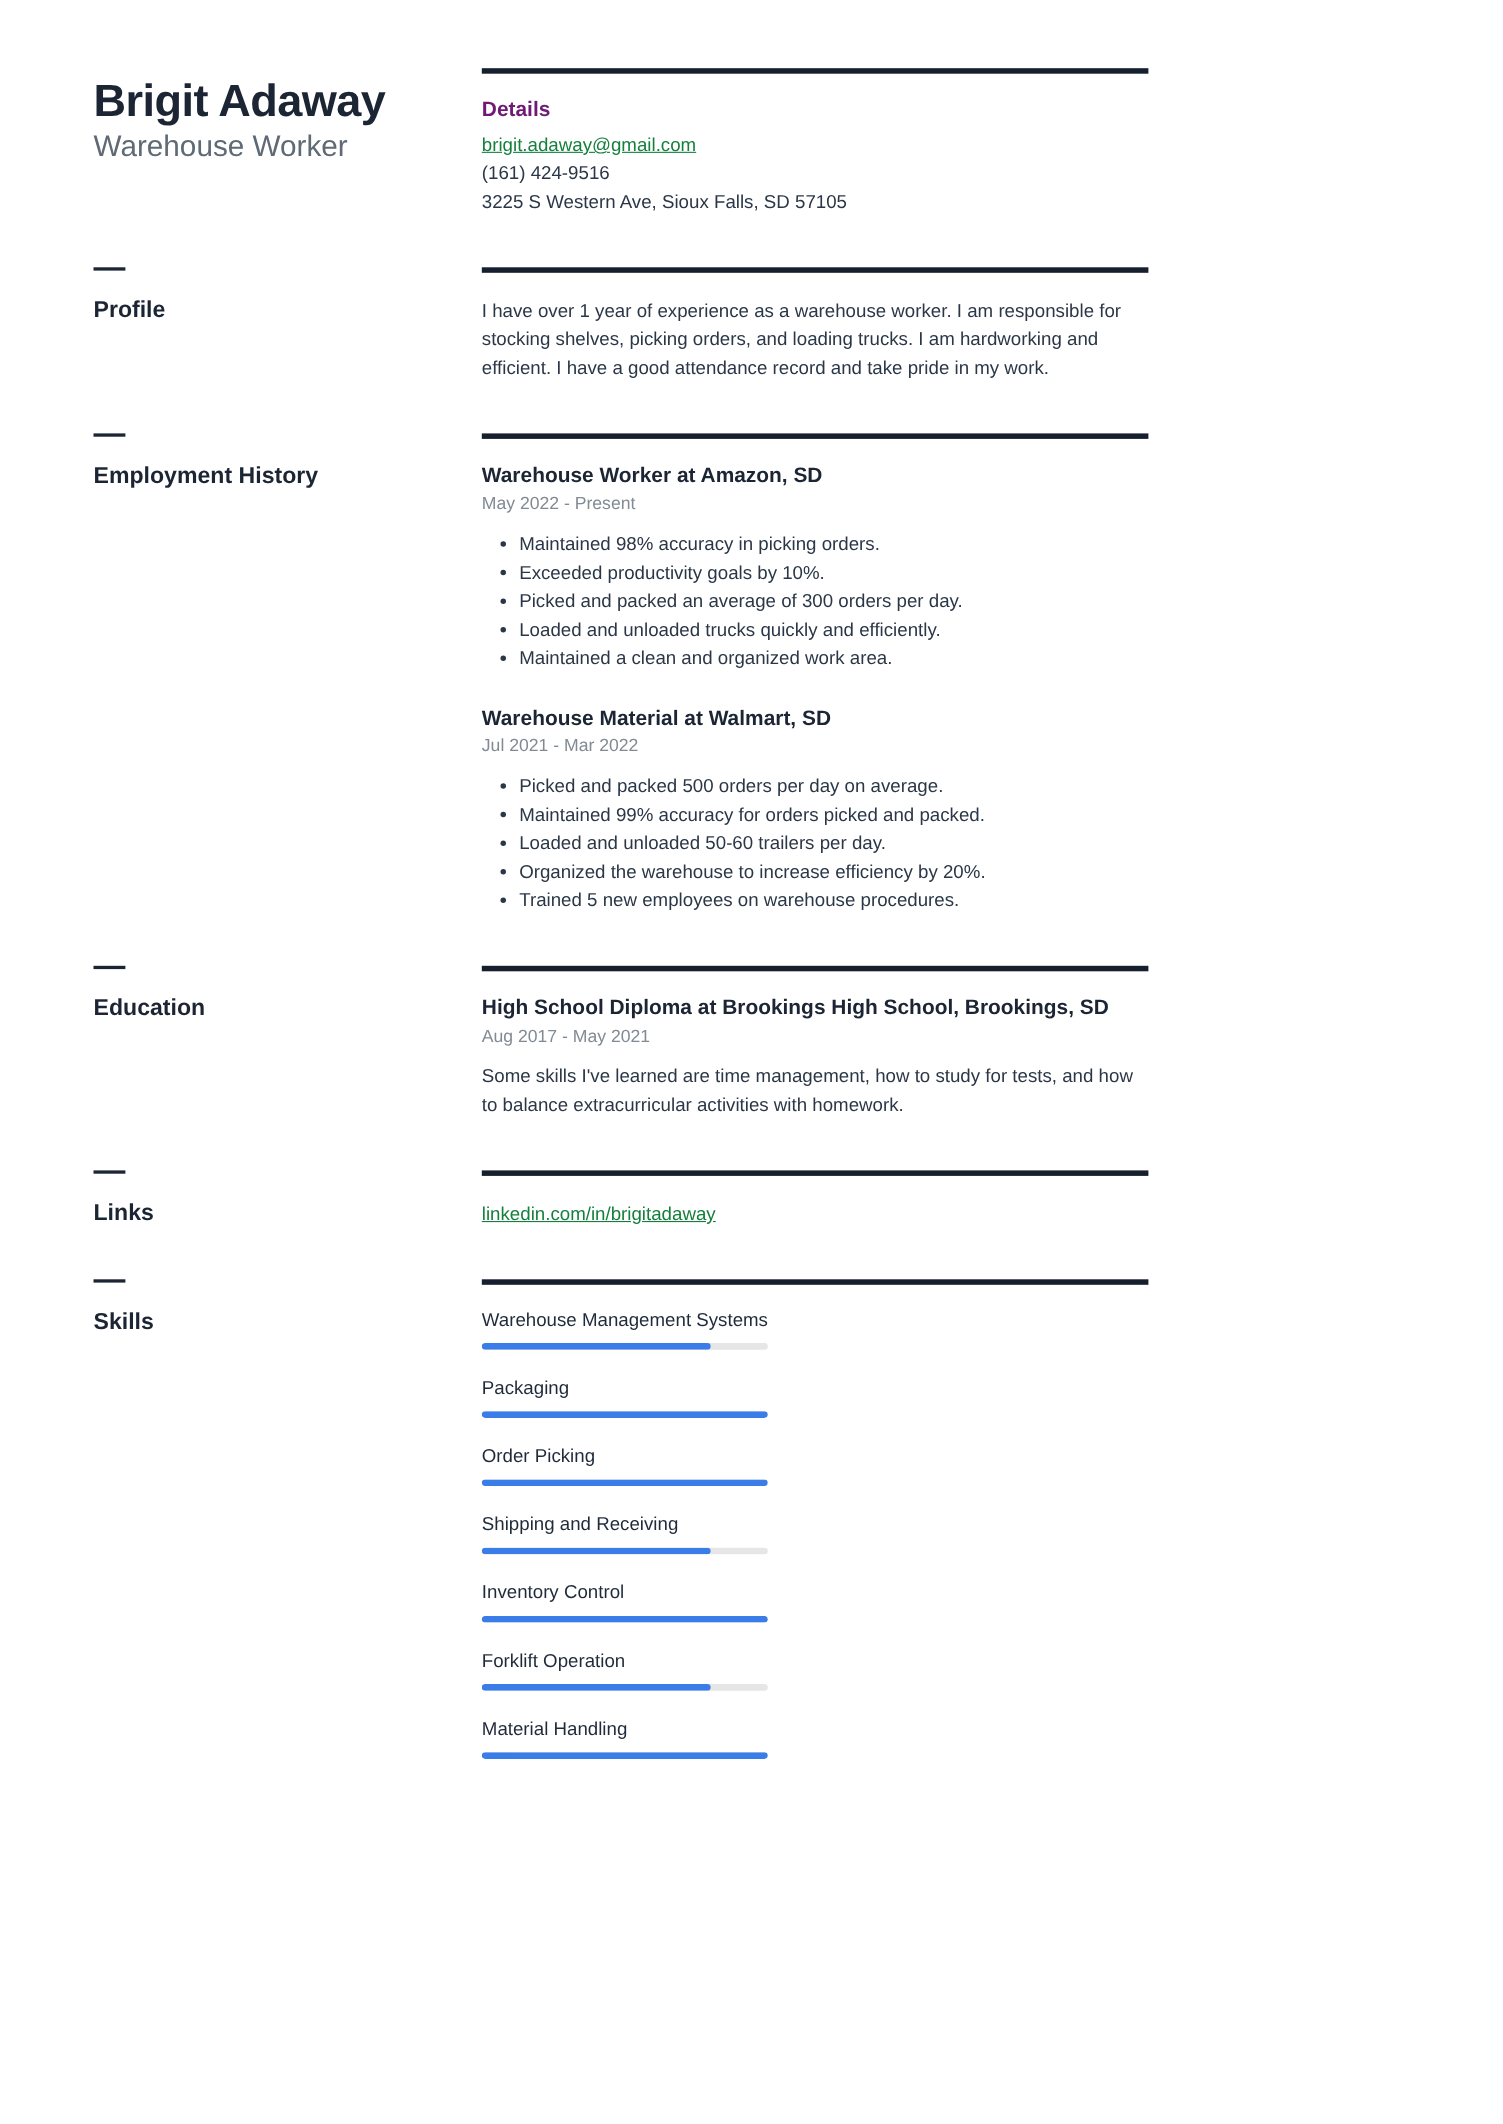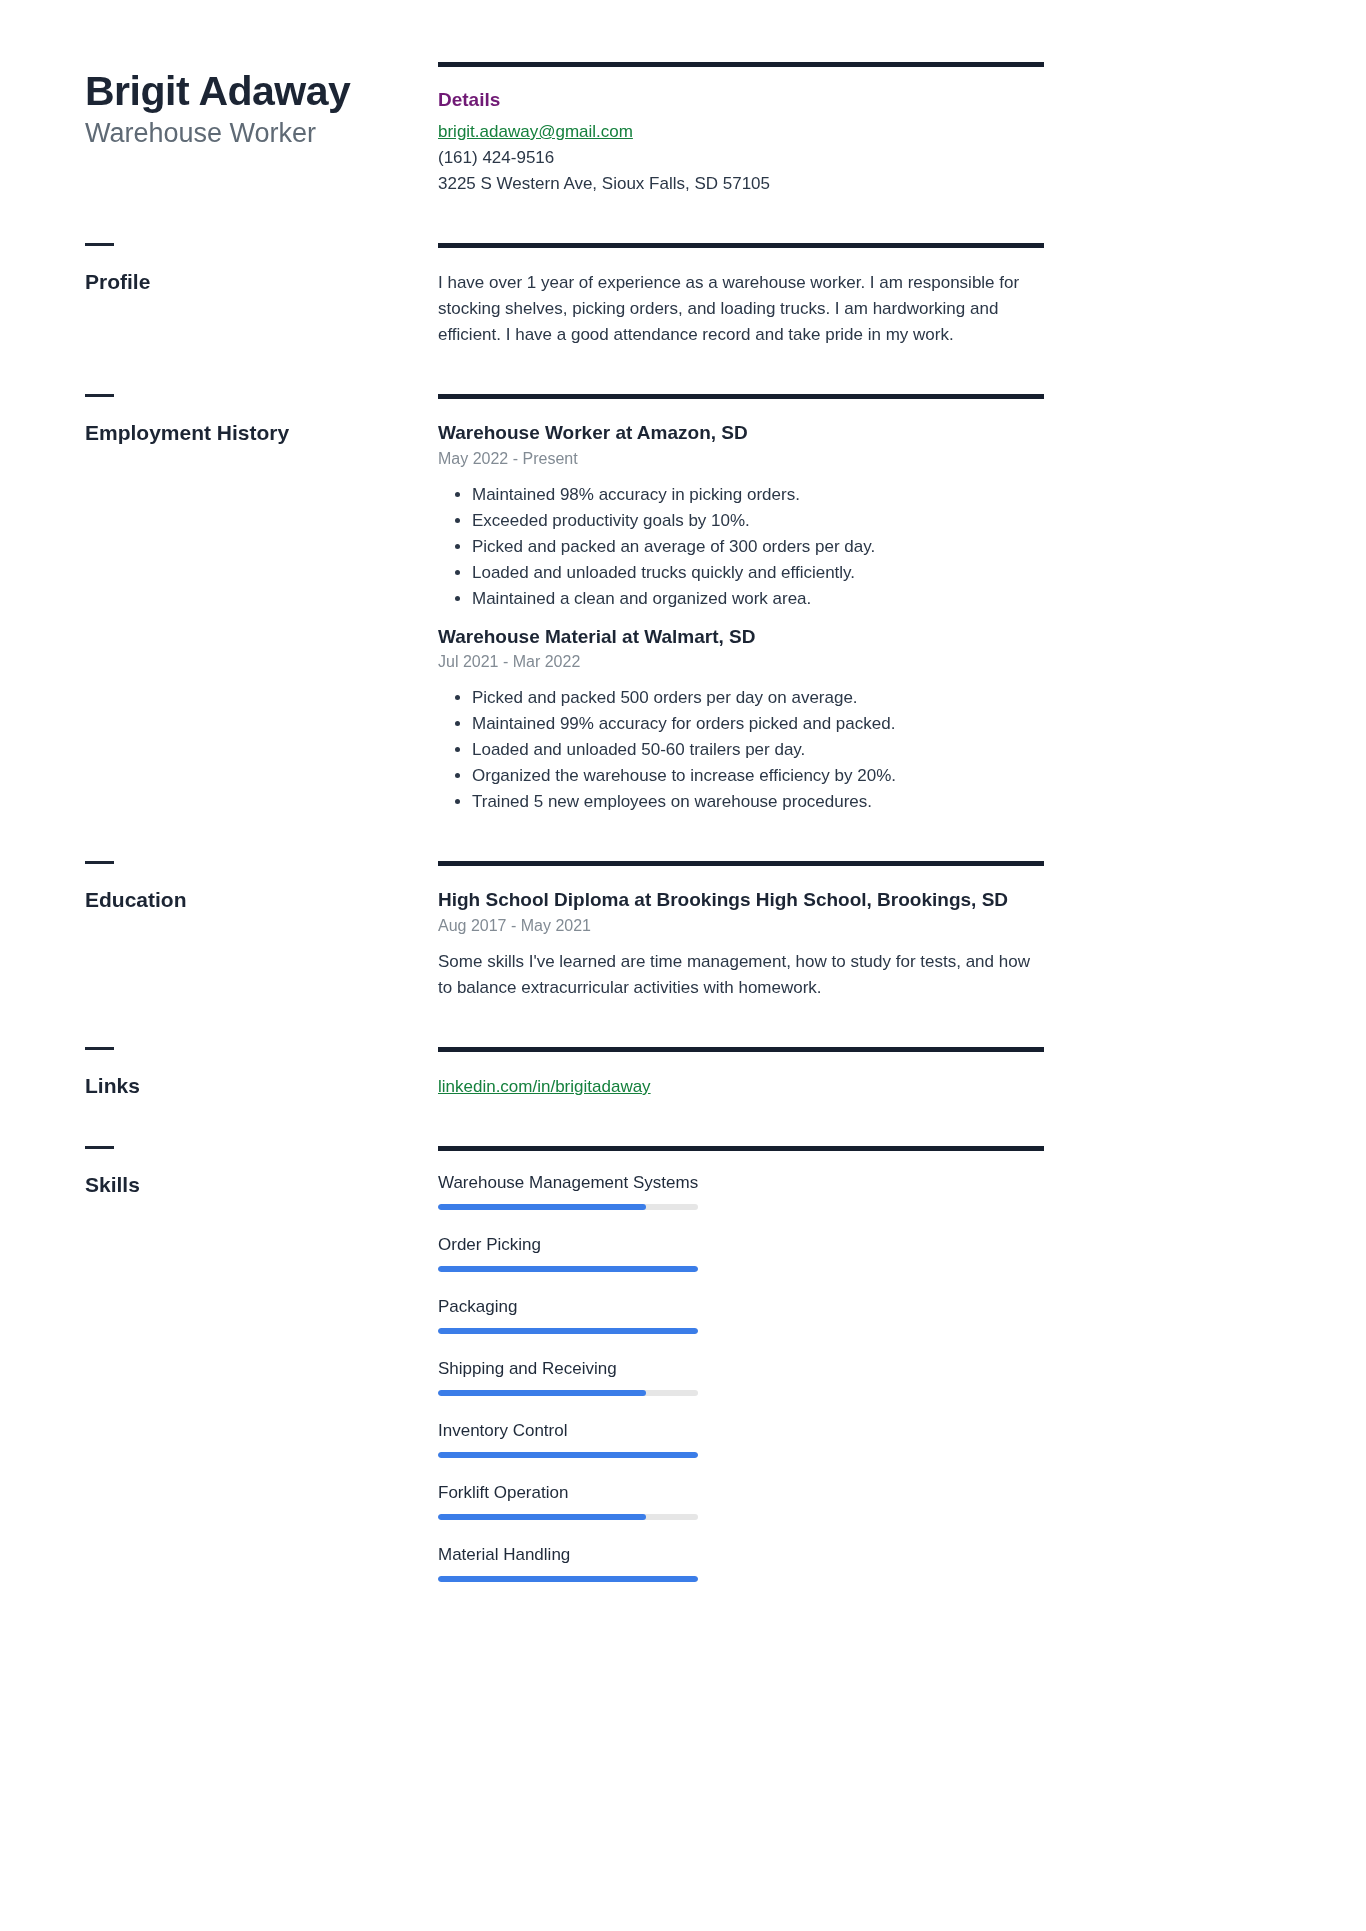--- a/index.html
+++ b/index.html
@@ -43,21 +43,21 @@
   .rule { height: 5px; background: #161f2e; margin-bottom: 22px; }
   .body-text { font-size: 17px; line-height: 26px; color: #2b3747; }
 
   .details h3 {
     font-size: 19px; font-weight: 700; color: #701a75;
     margin-top: 2px; margin-bottom: 8px;
   }
   .details .line { font-size: 17px; line-height: 26px; color: #2b3747; }
   a.link { color: #15803d; text-decoration: underline; }
 
-  .job { margin-bottom: 13px; }
+  .job { margin-bottom: 30px; }
   .job:last-child { margin-bottom: 0; }
   .job h4, .edu h4 {
     font-size: 19px; font-weight: 700; color: #1c2534; line-height: 1.3;
   }
   .dates {
     font-size: 16px; color: #828b94; margin-top: 4px; margin-bottom: 14px;
   }
   ul.bullets { list-style: disc; padding-left: 34px; }
   ul.bullets li {
     font-size: 17px; line-height: 26px; color: #2b3747;
@@ -172,32 +172,32 @@
     <div class="skills-list">
       <div class="rule"></div>
 
       <div class="skill">
         <div class="skill-name">Warehouse Management Systems</div>
         <div class="bar">
           <div class="fill" style="width: 80%;"></div>
         </div>
       </div>
       <div class="skill">
+        <div class="skill-name">Packaging</div>
+        <div class="bar">
+          <div class="fill" style="width: 100%;"></div>
+        </div>
+      </div>
+      <div class="skill">
         <div class="skill-name">Order Picking</div>
         <div class="bar">
           <div class="fill" style="width: 100%;"></div>
         </div>
       </div>
       <div class="skill">
-        <div class="skill-name">Packaging</div>
-        <div class="bar">
-          <div class="fill" style="width: 100%;"></div>
-        </div>
-      </div>
-      <div class="skill">
         <div class="skill-name">Shipping and Receiving</div>
         <div class="bar">
           <div class="fill" style="width: 80%;"></div>
         </div>
       </div>
       <div class="skill">
         <div class="skill-name">Inventory Control</div>
         <div class="bar">
           <div class="fill" style="width: 100%;"></div>
         </div>

